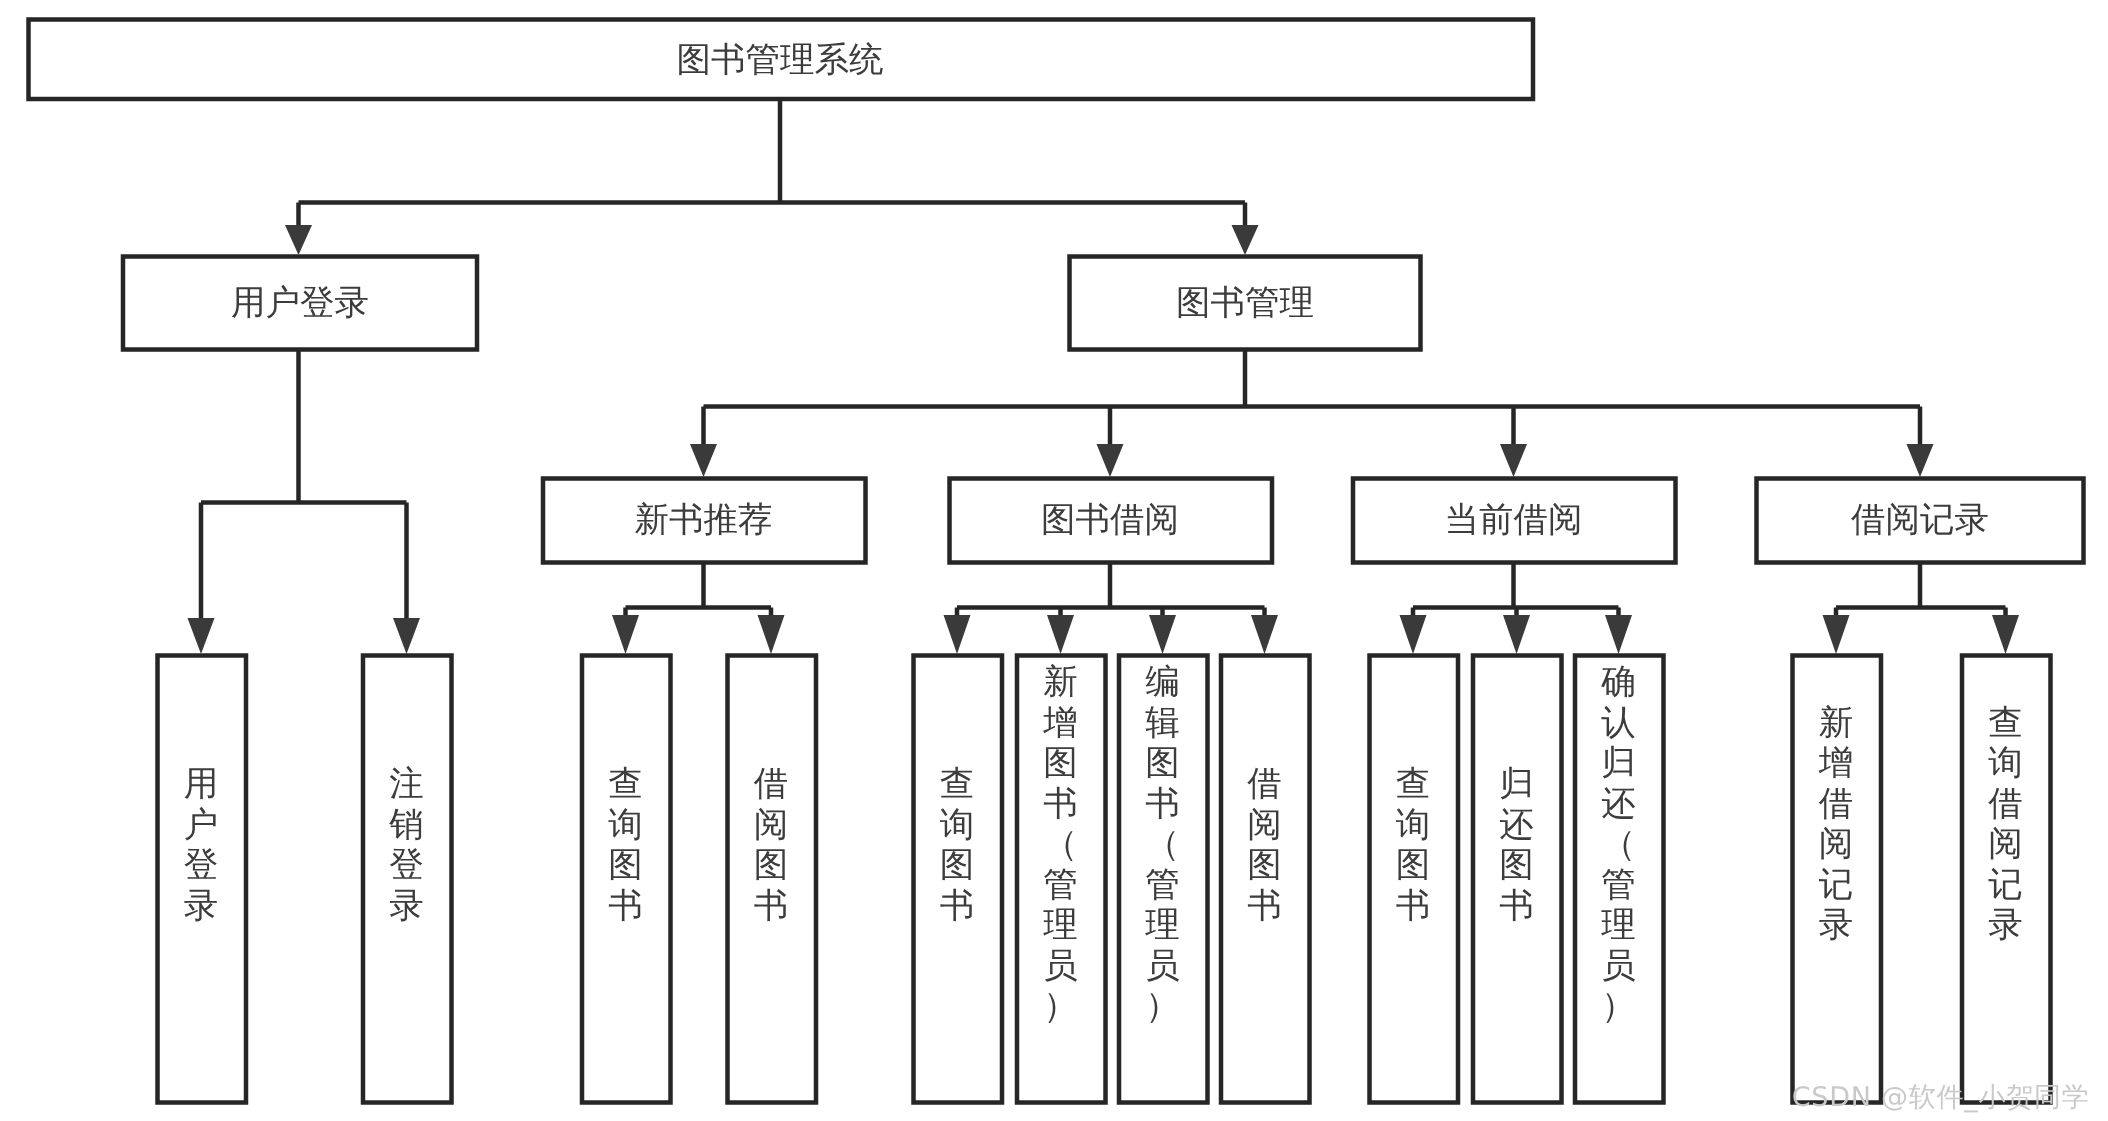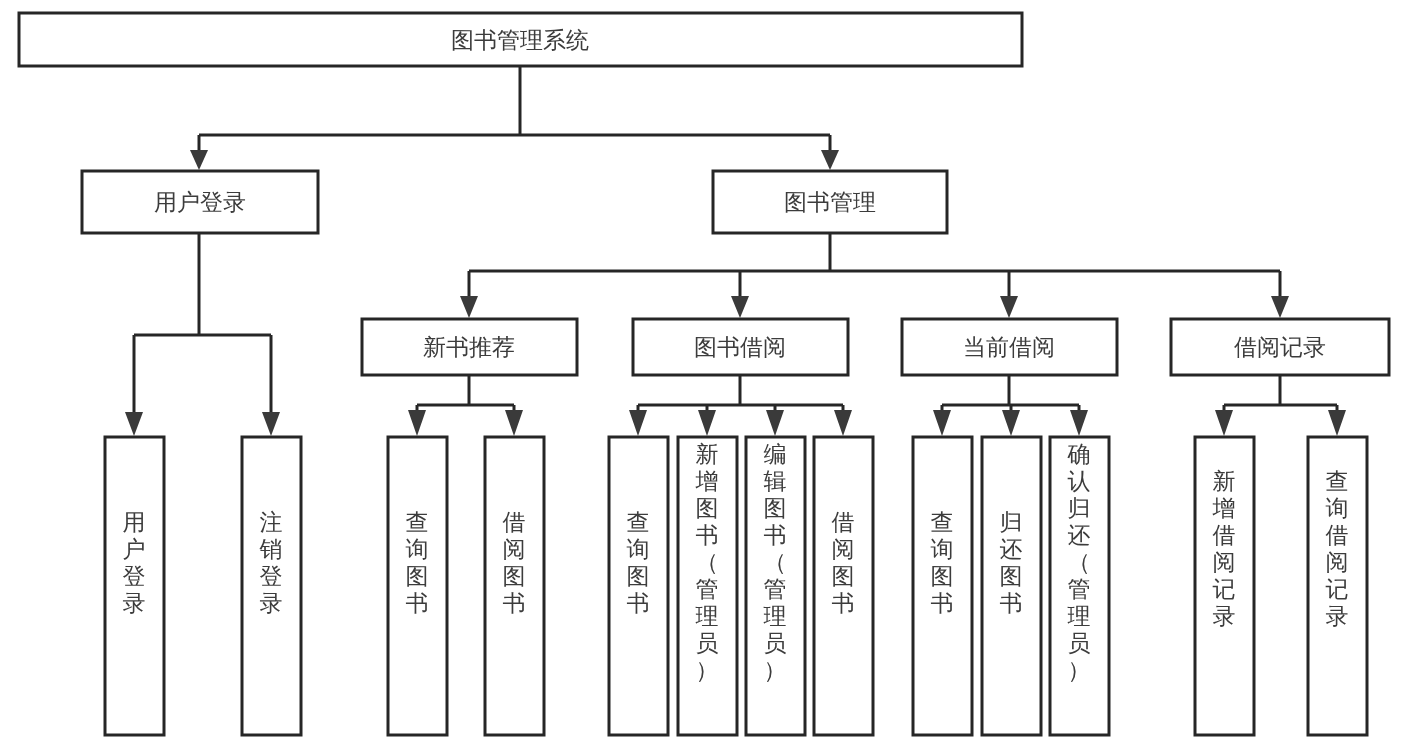--- a/index.html
+++ b/index.html
@@ -229,13 +229,14 @@
       <text class="node-label-v" x="1224" y="489"><tspan x="1224" y="489">新</tspan><tspan x="1224" y="516">增</tspan><tspan x="1224" y="543">借</tspan><tspan x="1224" y="570">阅</tspan><tspan x="1224" y="597">记</tspan><tspan x="1224" y="624">录</tspan></text>
     </g>
 
     <g>
       <rect class="node-rect" x="1308" y="437" width="59" height="298"></rect>
       <text class="node-label-v" x="1337" y="489"><tspan x="1337" y="489">查</tspan><tspan x="1337" y="516">询</tspan><tspan x="1337" y="543">借</tspan><tspan x="1337" y="570">阅</tspan><tspan x="1337" y="597">记</tspan><tspan x="1337" y="624">录</tspan></text>
     </g>
 
   </svg>
 
+  <div class="watermark">CSDN @软件_小贺同学</div>
 </div>
 
 </body></html>

